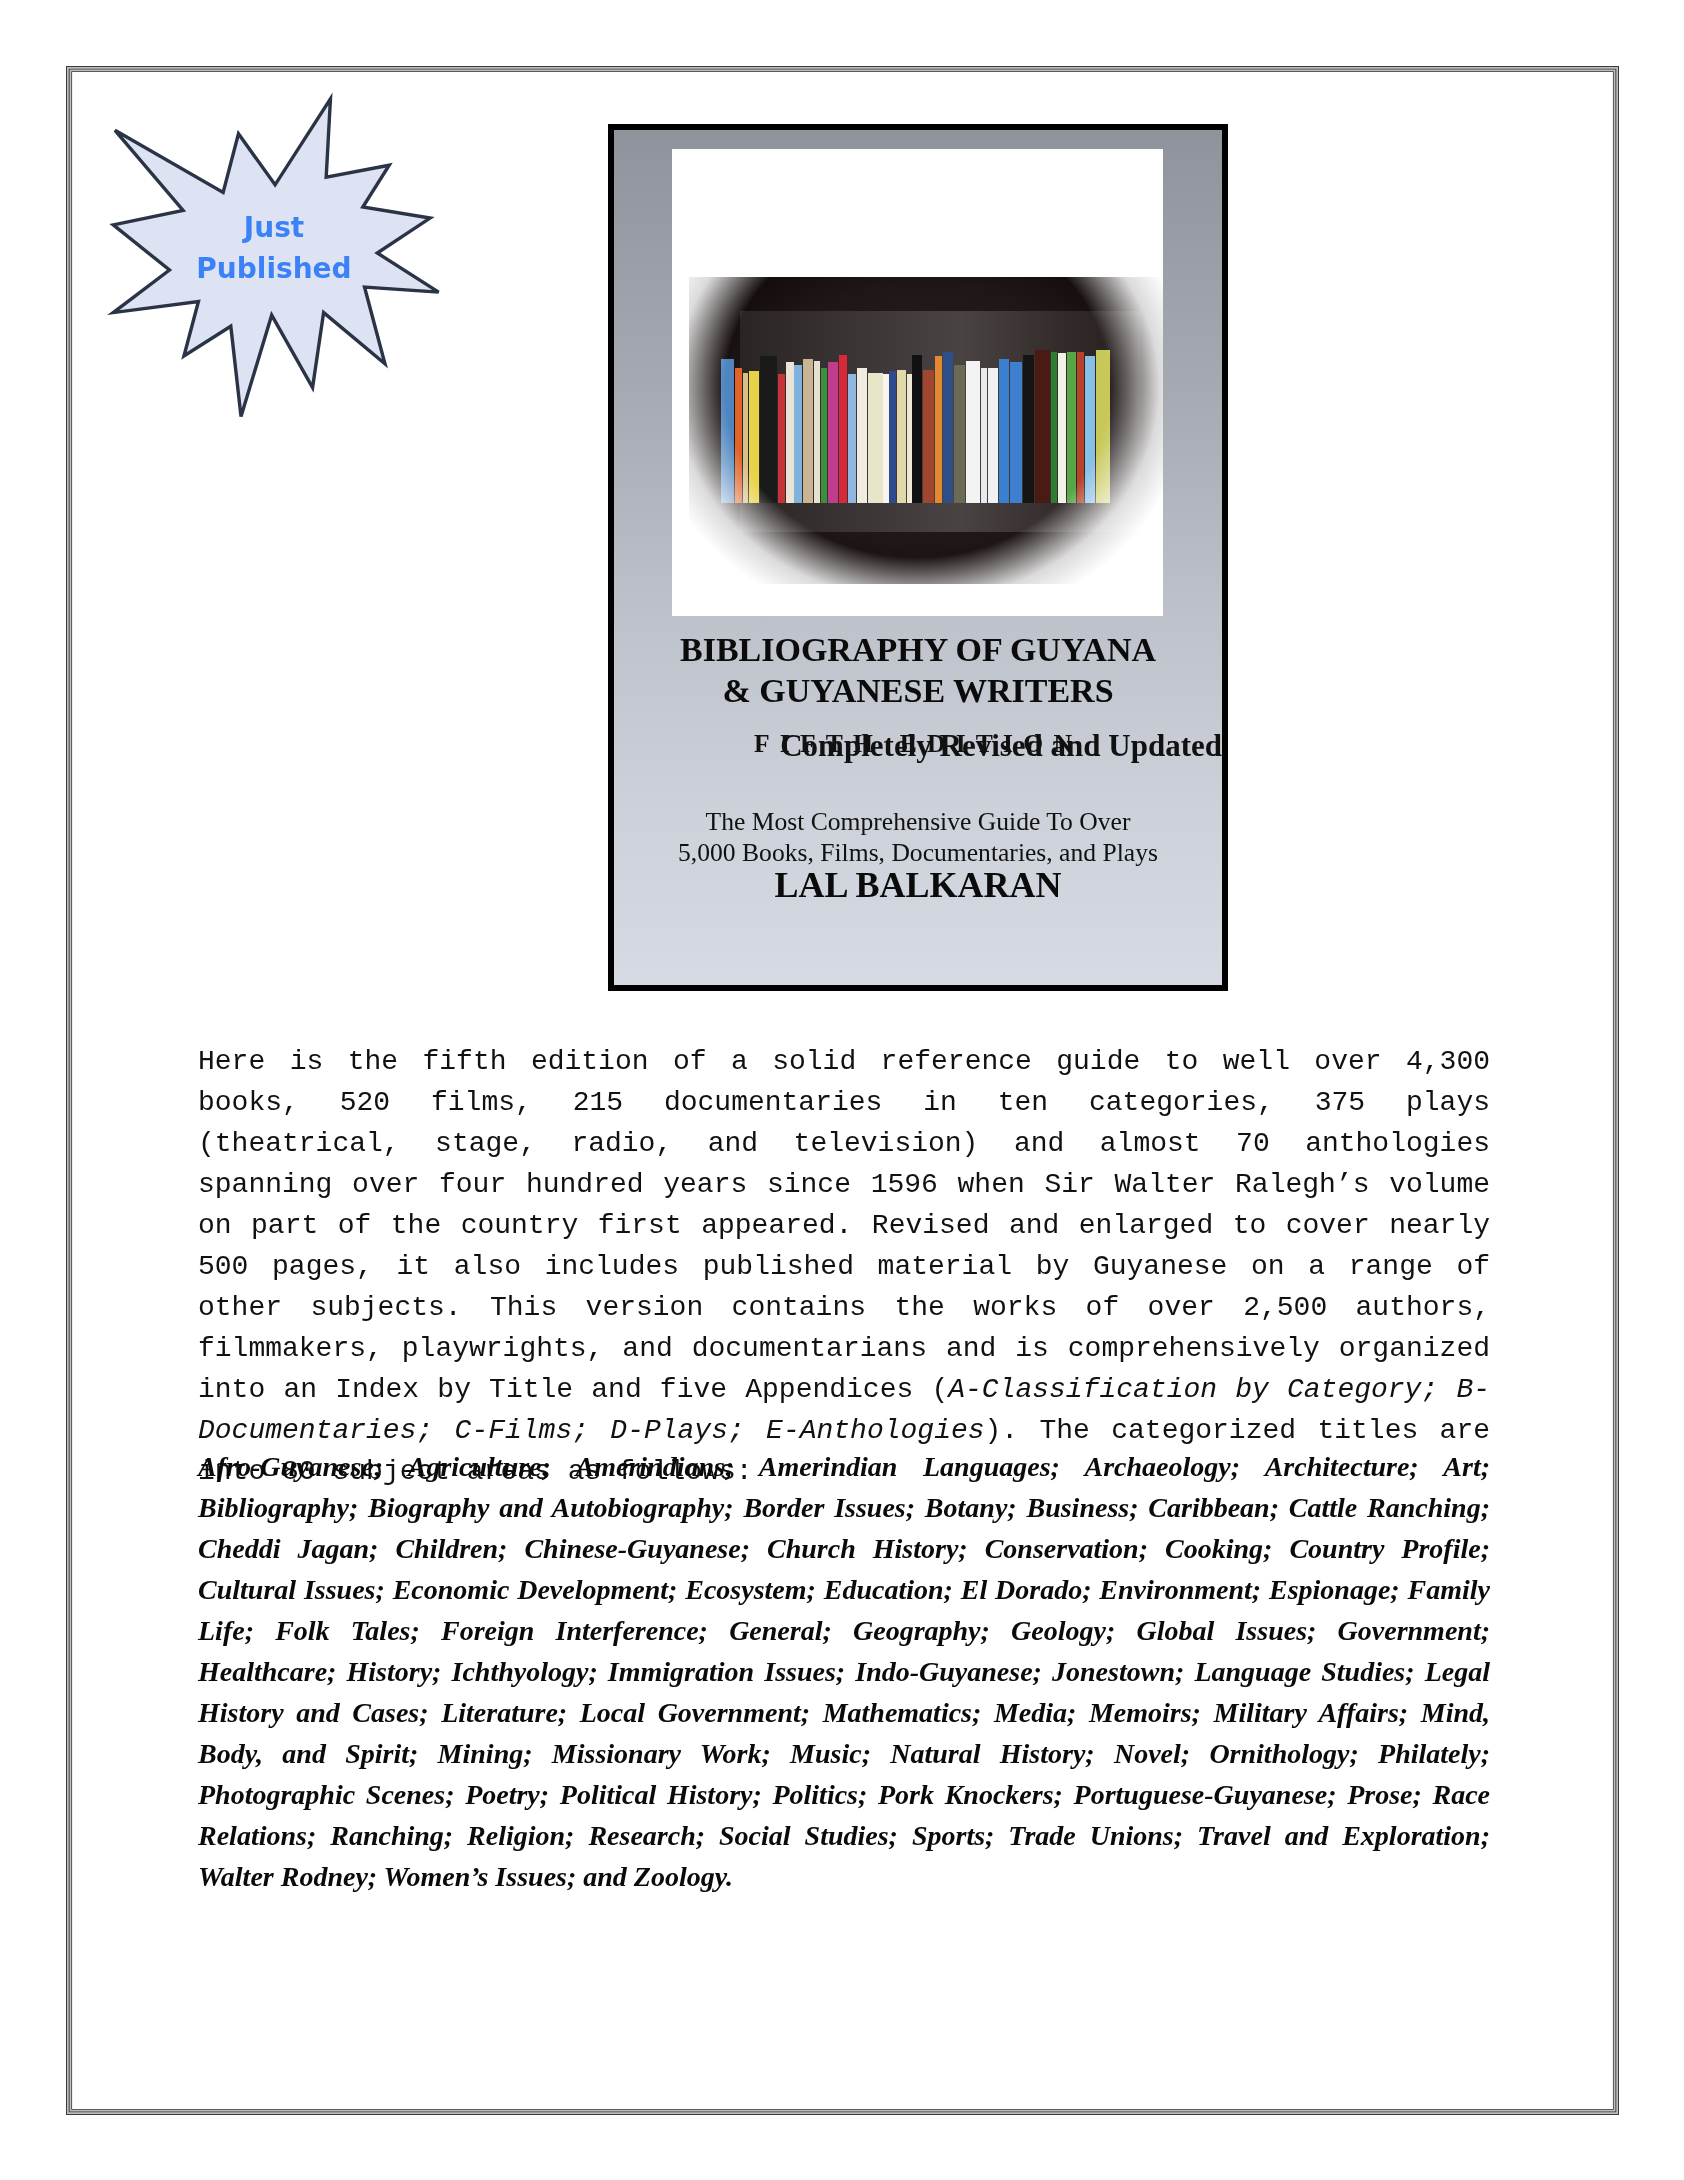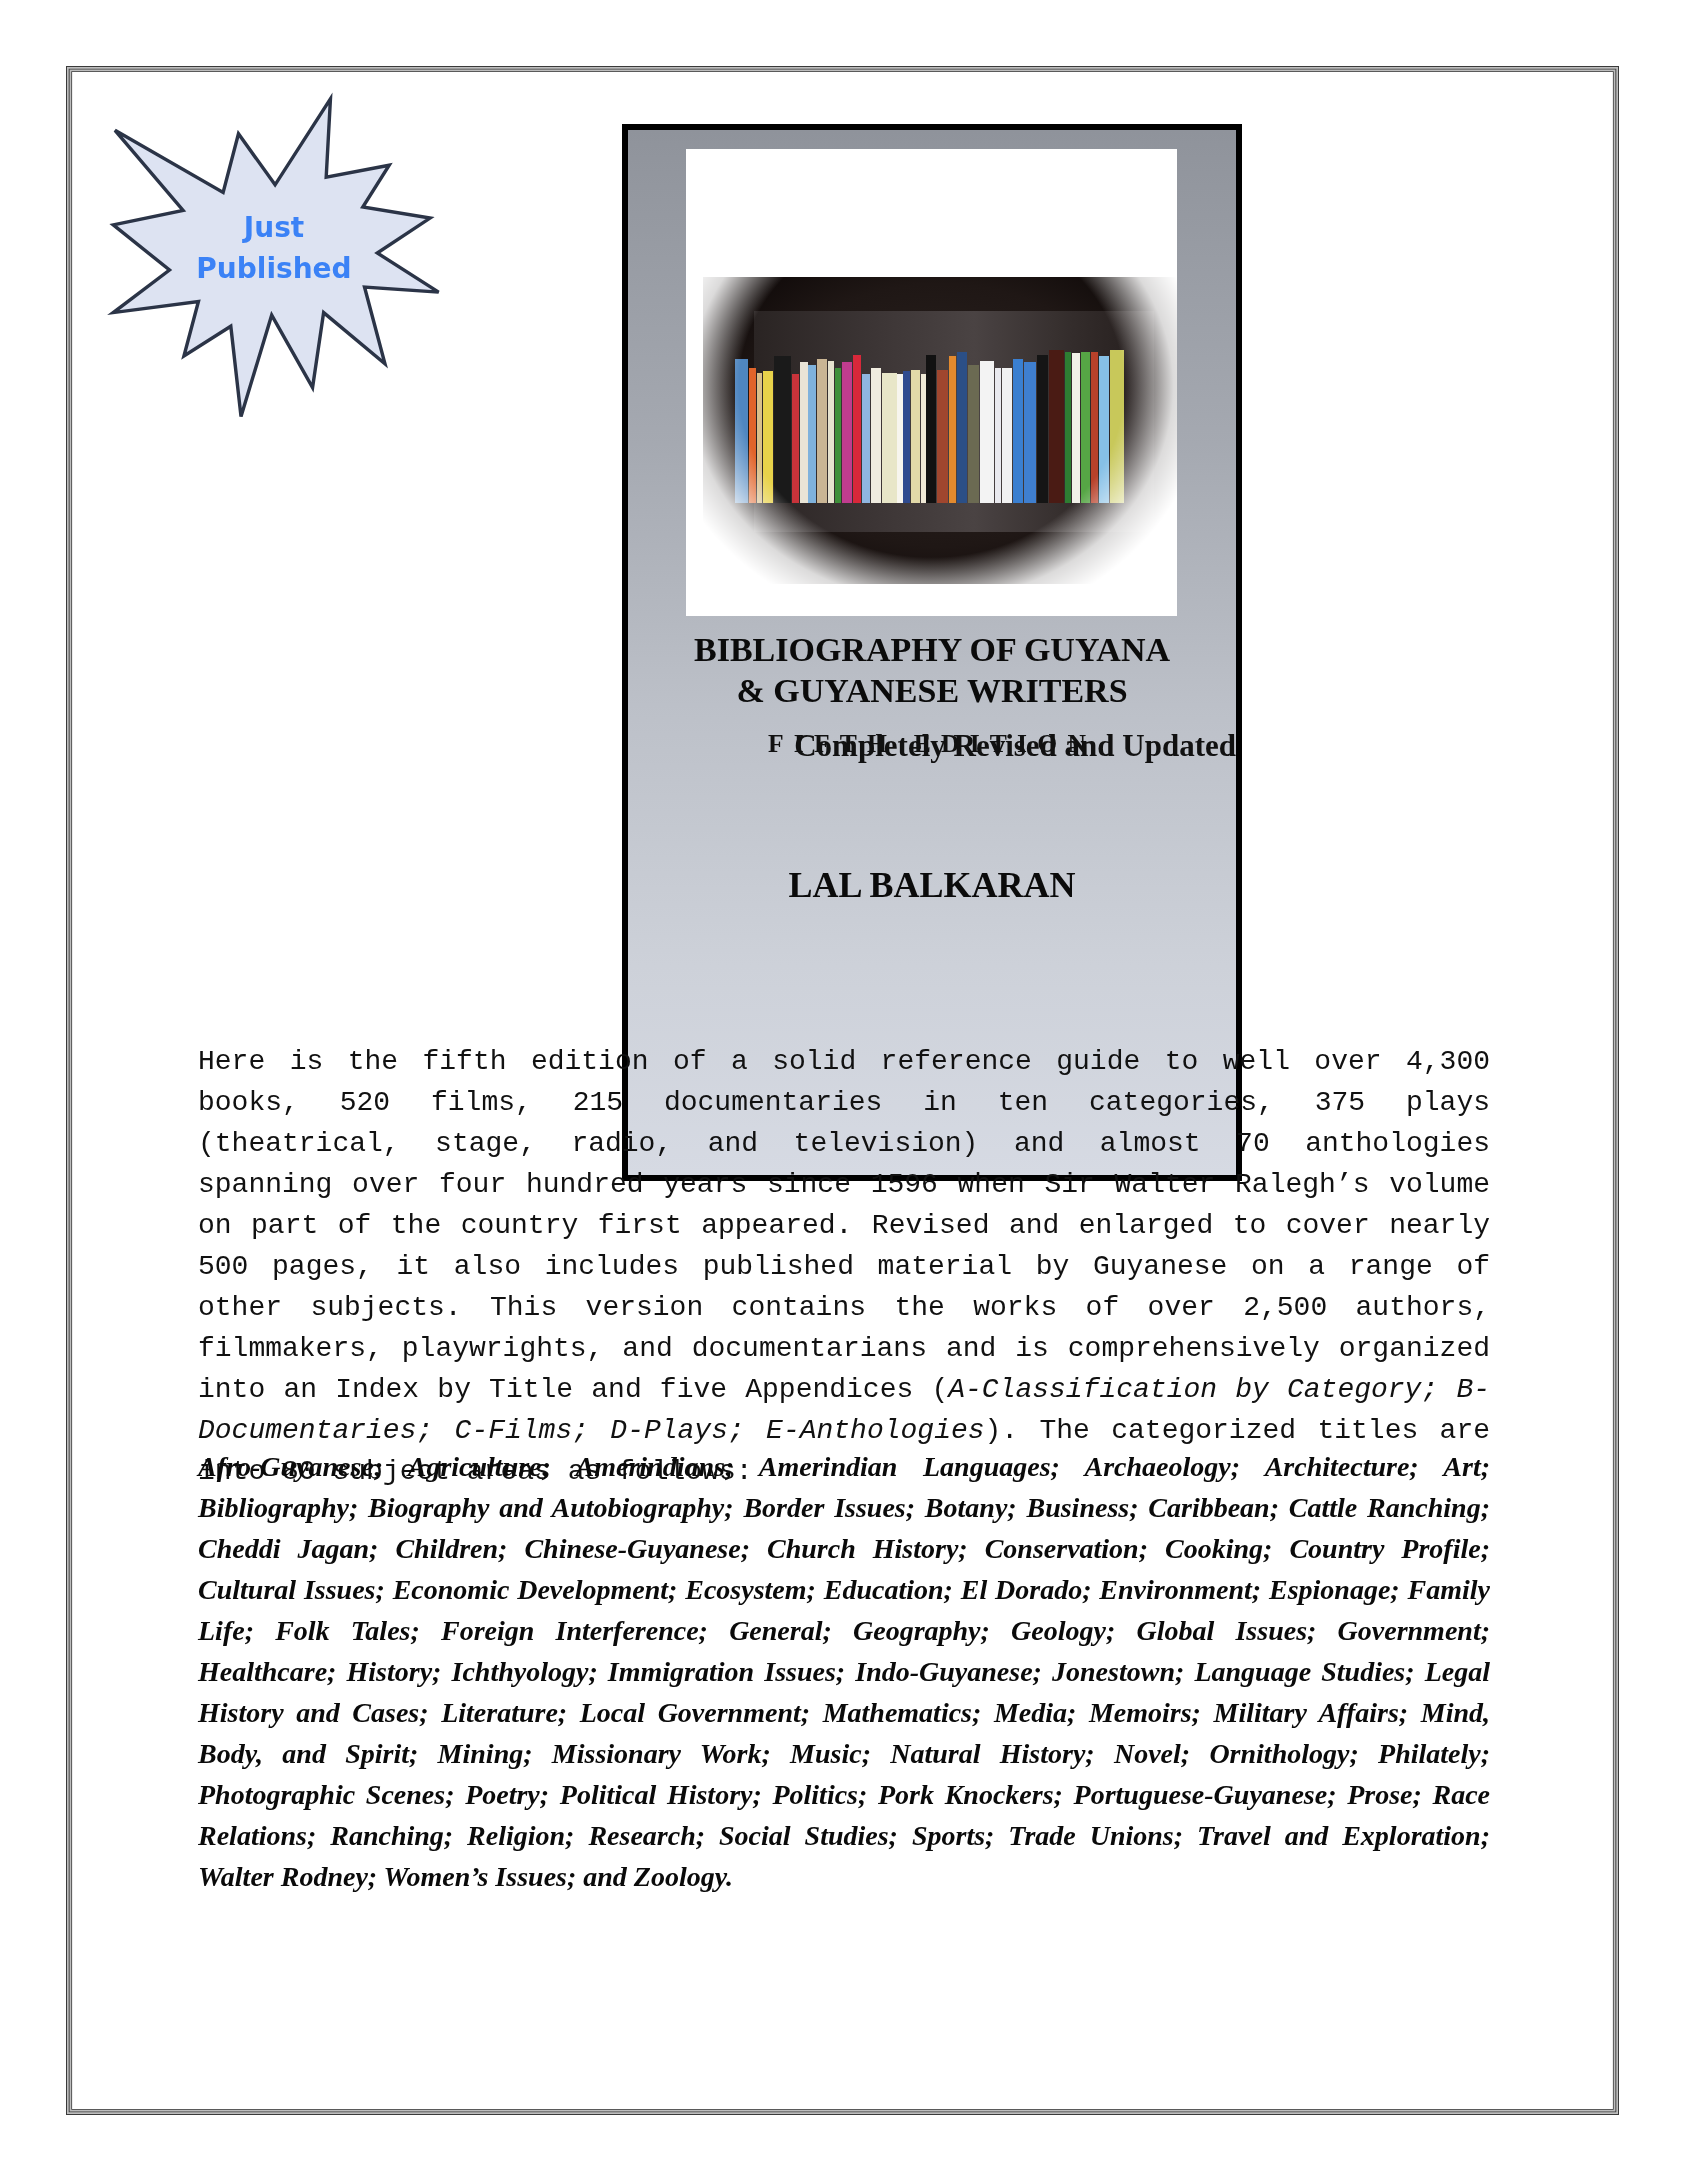--- a/index.html
+++ b/index.html
@@ -17,21 +17,21 @@
   .badge { position: absolute; left: 0; top: 0; width: 511px; height: 477px; }
   .badge svg { position: absolute; left: 0; top: 0; }
   .badge-text {
     position: absolute; left: 189px; width: 170px; text-align: center;
     font-family: "DejaVu Sans", "Liberation Sans", sans-serif; font-weight: bold; font-size: 28px; color: #3b82f6;
     line-height: 41px; top: 207px;
   }
 
   
   .cover {
-    position: absolute; left: 622px; top: 124px; width: 620px; height: 1057px; box-sizing: border-box;
+    position: absolute; left: 608px; top: 124px; width: 620px; height: 867px; box-sizing: border-box;
     border: 6.8px solid #000;
     background: linear-gradient(180deg, #8f939b 0%, #a5a9b1 30%, #bcc0c8 55%, #cdd1d9 80%, #d6dae3 100%);
   }
   .cover-photo {
     position: absolute; left: 58px; top: 19px; width: 491px; height: 467px;
     background: #ffffff; overflow: hidden;
   }
   .shelf {
     position: absolute; left: 17px; top: 128px; width: 474px; height: 307px;
     background: radial-gradient(ellipse at 50% 45%, #2c2421 0%, #1f1715 55%, #120c0b 75%);
@@ -140,19 +140,23 @@
     </div>
     <div class="vignette"></div>
   </div>
 
   <div class="cover-title">
     <div>BIBLIOGRAPHY OF GUYANA</div>
     <div>&amp; GUYANESE WRITERS</div>
   </div>
   <div class="cover-edition">FIFTH EDITION</div>
   <div class="cover-subtitle">Completely Revised and Updated</div>
+  <div class="cover-tagline">
+    <div>The Most Comprehensive Guide To Over</div>
+    <div>5,000 Books, Films, Documentaries, and Plays</div>
+  </div>
   <div class="cover-author">LAL BALKARAN</div>
 </div>
 
 <div class="body-text"><span>Here is the fifth edition of a solid reference guide to well over 4,300 books, 520 films, 215 documentaries in ten categories, 375 plays (theatrical, stage, radio, and television) and almost 70 anthologies spanning over four hundred years since 1596 when Sir Walter Ralegh’s volume on part of the country first appeared. Revised and enlarged to cover nearly 500 pages, it also includes published material by Guyanese on a range of other subjects. This version contains the works of over 2,500 authors, filmmakers, playwrights, and documentarians and is comprehensively organized into an Index by Title and five Appendices (</span><i>A-Classification by Category; B-Documentaries; C-Films; D-Plays; E-Anthologies</i><span>). The categorized titles are into 80 subject areas as follows:</span></div>
 
 <div class="categories">Afro-Guyanese; Agriculture; Amerindians; Amerindian Languages; Archaeology; Architecture; Art; Bibliography; Biography and Autobiography; Border Issues; Botany; Business; Caribbean; Cattle Ranching; Cheddi Jagan; Children; Chinese-Guyanese; Church History; Conservation; Cooking; Country Profile; Cultural Issues; Economic Development; Ecosystem; Education; El Dorado; Environment; Espionage; Family Life; Folk Tales; Foreign Interference; General; Geography; Geology; Global Issues; Government; Healthcare; History; Ichthyology; Immigration Issues; Indo-Guyanese; Jonestown; Language Studies; Legal History and Cases; Literature; Local Government; Mathematics; Media; Memoirs; Military Affairs; Mind, Body, and Spirit; Mining; Missionary Work; Music; Natural History; Novel; Ornithology; Philately; Photographic Scenes; Poetry; Political History; Politics; Pork Knockers; Portuguese-Guyanese; Prose; Race Relations; Ranching; Religion; Research; Social Studies; Sports; Trade Unions; Travel and Exploration; Walter Rodney; Women’s Issues; and Zoology.</div>
 
 
 </body></html>

